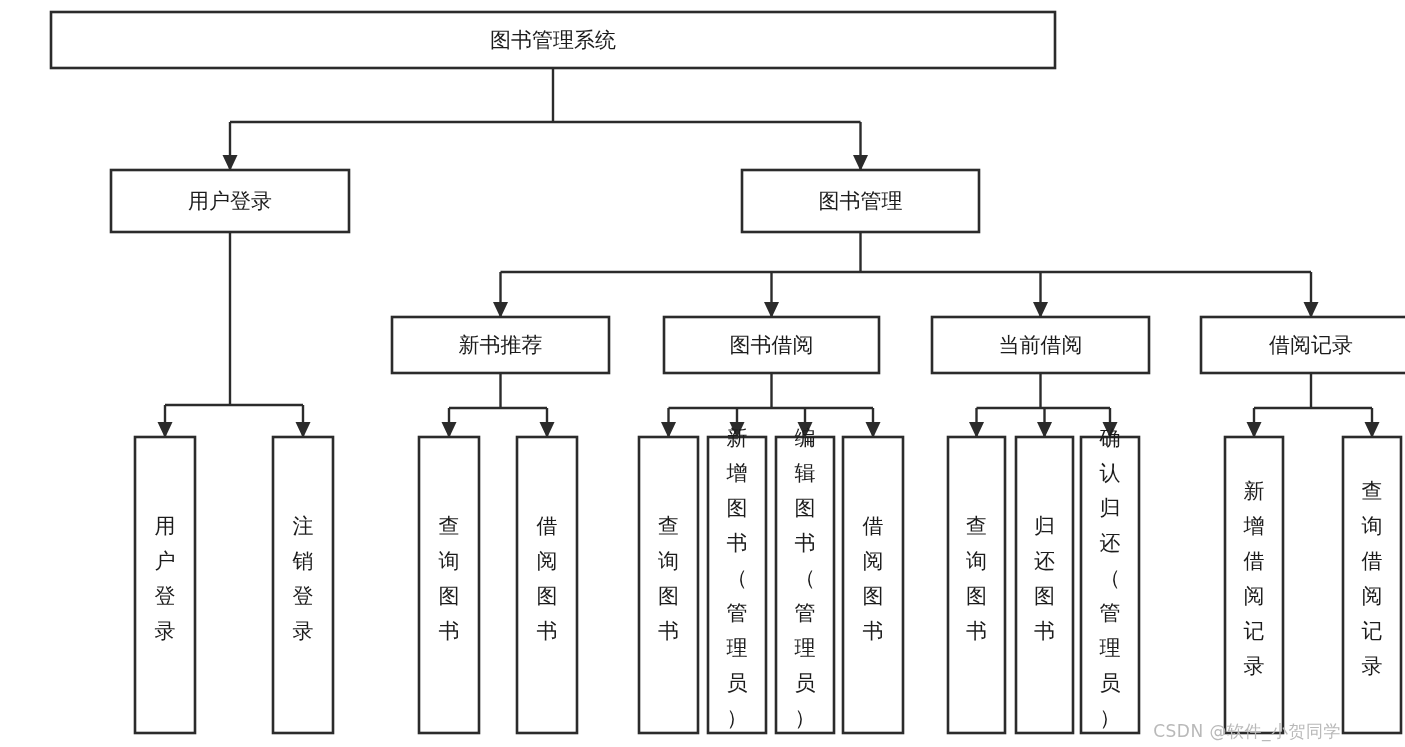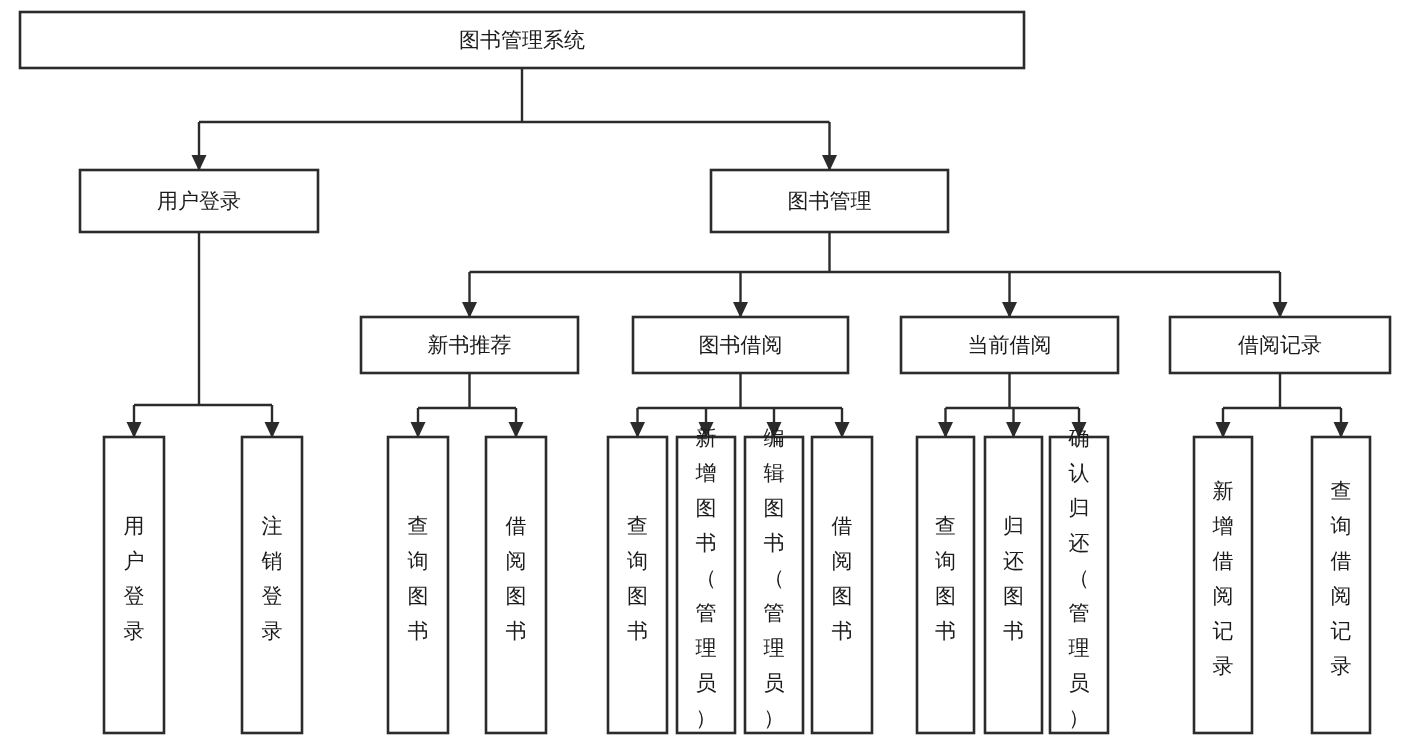--- a/index.html
+++ b/index.html
@@ -1,20 +1,20 @@
 <!DOCTYPE html>
 <html><head>
 <meta charset="utf-8">
 <style>
   html,body{margin:0;padding:0;background:#ffffff;}
   body{
     font-family:"DejaVu Sans","Liberation Sans",sans-serif;
     width:1405px;height:747px;overflow:hidden;position:relative;
   }
-  #diagram-root{position:relative;width:1318px;height:747px;background:#fff;}
+  #diagram-root{position:relative;width:1318px;height:747px;background:#fff;margin-left:31px;}
   svg#flowchart{display:block;width:1405px;height:747px;}
   .node-box{fill:#ffffff;stroke:#2b2b2b;stroke-width:2.6;}
   .connector{stroke:#2b2b2b;stroke-width:2.4;fill:none;stroke-linecap:butt;}
   .arrow-head{fill:#2b2b2b;stroke:none;}
   .node-label{
     font-family:"DejaVu Sans","Liberation Sans",sans-serif;
     fill:#1c1c1c;font-size:21px;text-anchor:middle;dominant-baseline:middle;
   }
   .leaf-label{
     font-family:"DejaVu Sans","Liberation Sans",sans-serif;
@@ -164,13 +164,14 @@
           <rect x="1194" y="437" width="58" height="296" class="node-box"></rect>
           <text x="1223" y="497.5" class="leaf-label"><tspan x="1223" dy="0">新</tspan><tspan x="1223" dy="35">增</tspan><tspan x="1223" dy="35">借</tspan><tspan x="1223" dy="35">阅</tspan><tspan x="1223" dy="35">记</tspan><tspan x="1223" dy="35">录</tspan></text>
         </g>
         <g>
           <rect x="1312" y="437" width="58" height="296" class="node-box"></rect>
           <text x="1341" y="497.5" class="leaf-label"><tspan x="1341" dy="0">查</tspan><tspan x="1341" dy="35">询</tspan><tspan x="1341" dy="35">借</tspan><tspan x="1341" dy="35">阅</tspan><tspan x="1341" dy="35">记</tspan><tspan x="1341" dy="35">录</tspan></text>
         </g>
       </g>
   </svg>
 
+  <div class="watermark">CSDN @软件_小贺同学</div>
 </div>
 
 </body></html>

